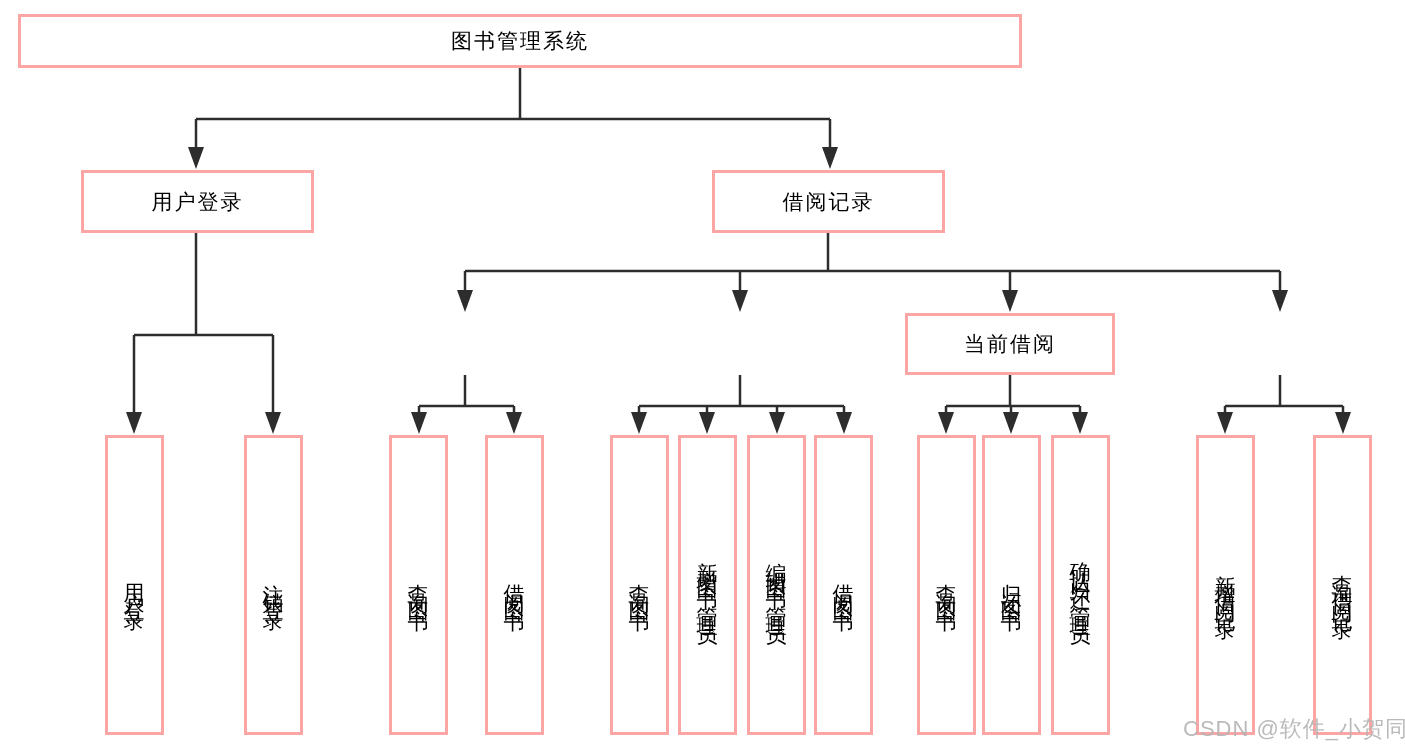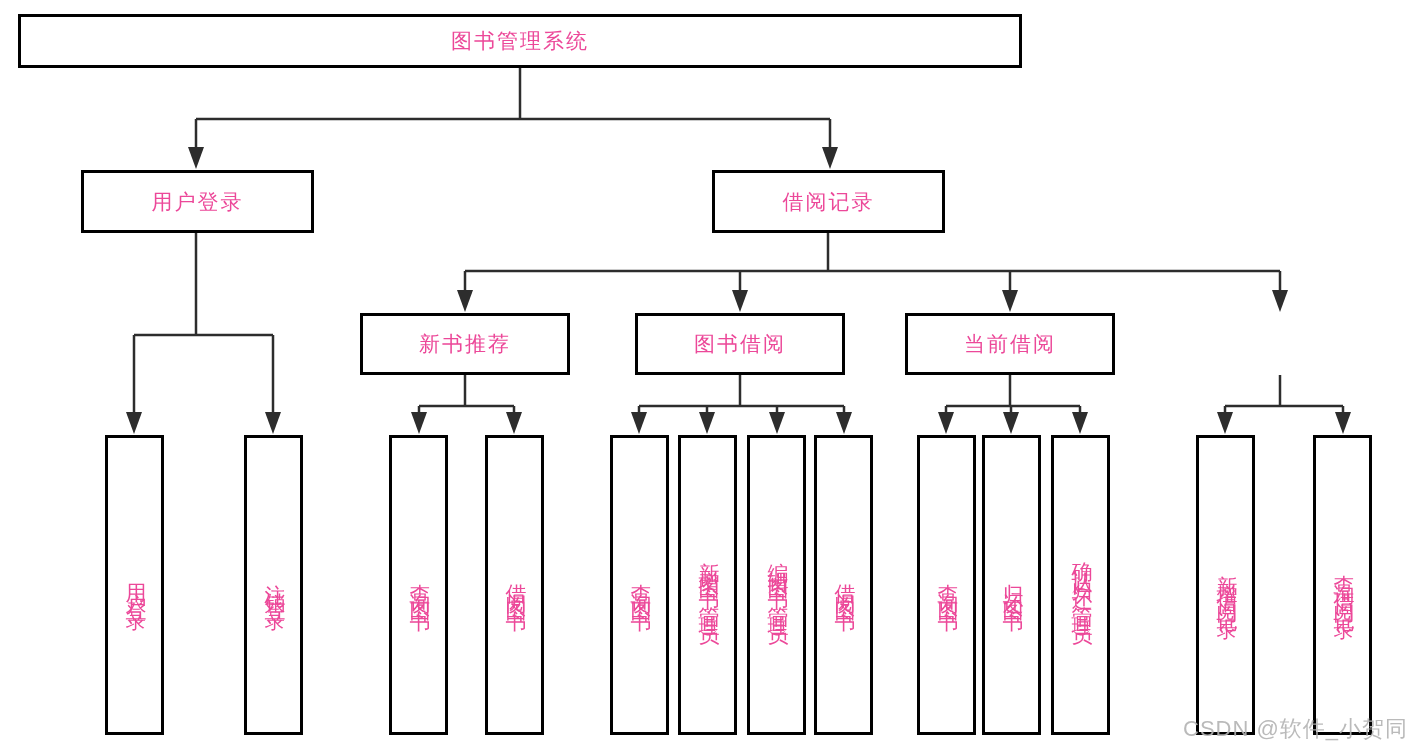--- a/index.html
+++ b/index.html
@@ -7,28 +7,27 @@
     position:relative;
     width:1405px;height:747px;
     background:#ffffff;
     font-family:"Liberation Sans",sans-serif;
     overflow:hidden;
   }
   #connectors{position:absolute;left:0;top:0;width:1405px;height:747px;}
   .box{
     position:absolute;
     box-sizing:border-box;
-    border:3px solid #000000;
+    border:3px solid #fca5a5;
     background:#ffffff;
     display:flex;align-items:center;justify-content:center;
-    color:#ec4899;
+    color:#000000;
     font-size:21px;
     letter-spacing:2px;
     z-index:2;
-    font-family:Liberation Mono, monospace;
   }
   .leaf{
     writing-mode:vertical-rl;
     text-orientation:mixed;
     letter-spacing:9px;
     font-size:21px;
     line-height:1;
   }
   
   .b-root{left:18px;top:14px;width:1004px;height:54px;}
@@ -134,22 +133,20 @@
       <polygon points="1217,412 1233,412 1225,434"></polygon>
       <polygon points="1335,412 1351,412 1343,434"></polygon>
     </g>
   </svg>
 
   <div class="box b-root">图书管理系统</div>
 
   <div class="box b-userlogin">用户登录</div>
   <div class="box b-bookmgmt">借阅记录</div>
 
-  <div class="box b-newrec">新书推荐</div>
-  <div class="box b-borrow">图书借阅</div>
   <div class="box b-current">当前借阅</div>
 
   <div class="box leaf lf l-1">用户登录</div>
   <div class="box leaf lf l-2">注销登录</div>
 
   <div class="box leaf lf l-3">查询图书</div>
   <div class="box leaf lf l-4">借阅图书</div>
 
   <div class="box leaf lf l-5">查询图书</div>
   <div class="box leaf lf l-6">新增图书（管理员）</div>

